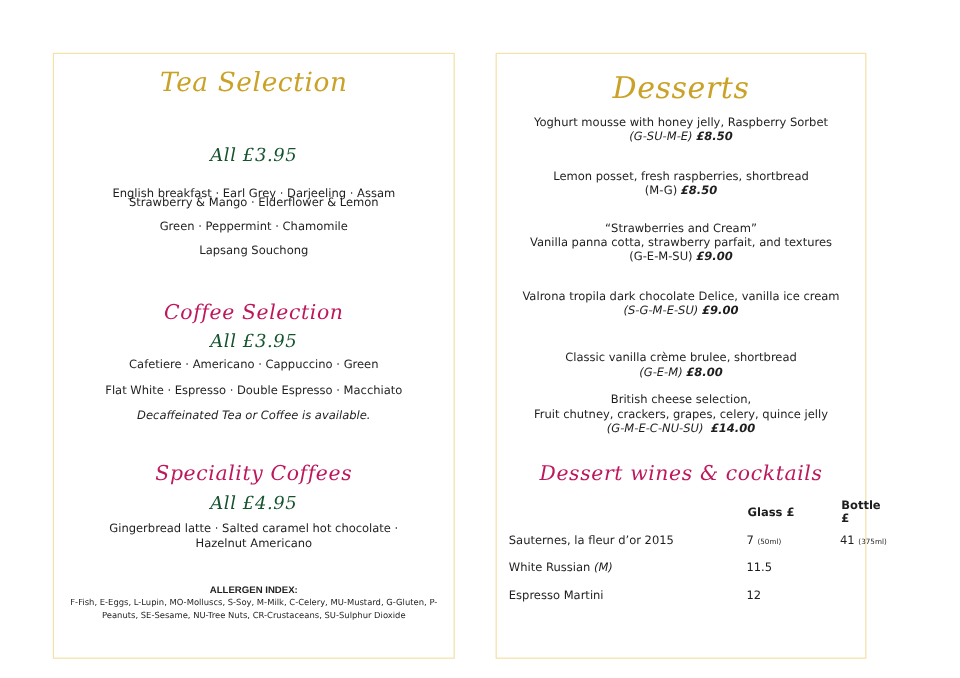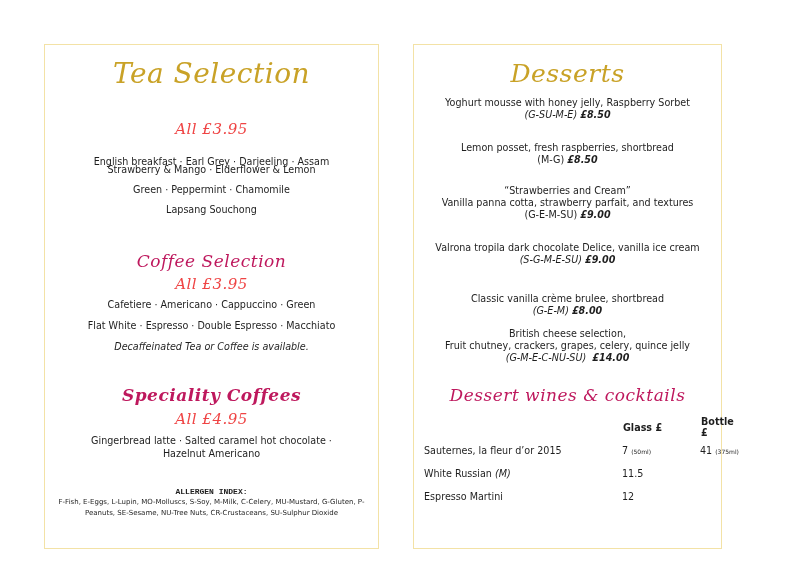--- a/index.html
+++ b/index.html
@@ -2,28 +2,28 @@
 <html><head>
 <meta charset="utf-8">
 <style>
   html, body { margin:0; padding:0; }
   body { width:800px; height:565px; background:#ffffff; position:relative; overflow:hidden;
          font-family:"DejaVu Sans", sans-serif; color:#1e1e1e; }
   .panel { position:absolute; top:44px; border:1.5px solid #f3e2a6; box-sizing:border-box; background:#fff; }
   #left { left:44px; width:335px; height:505px; }
   #right { left:413px; width:309px; height:505px; }
   .script { font-family:"DejaVu Serif", serif; font-style:italic; color:#c9a227; text-align:center; font-weight:normal; letter-spacing:0.5px; }
-  .title-lg { font-size:28px; }
+  .title-lg { font-size:22px; }
   .title-md { font-size:17px; color:#be185d; }
-  .price-hdr { font-size:15px; color:#ef4444; }
+  .price-hdr { font-size:15px; color:#14532d; }
   .c { text-align:center; font-size:9.6px; line-height:12px; }
   .abs { position:absolute; left:0; right:0; }
   .it { font-style:italic; }
   .b { font-weight:bold;text-align:right; }
-  .allergen-title { font-family:Liberation Mono, monospace; font-weight:bold; font-size:8px; }
+  .allergen-title { font-family:Liberation Sans, sans-serif; font-weight:bold; font-size:8px; }
   .allergen-text { font-size:7px; line-height:11px; }
   table.wines { position:absolute; left:10px; top:370px; width:320px; border-collapse:collapse; font-size:9.6px; }
   table.wines td { padding:0; height:23px; vertical-align:middle; }
   table.wines th { font-size:9.6px; text-align:left; font-weight:bold; height:22px; }
   .small { font-size:6px; }
 </style>
 </head>
 <body>
 
 <div id="left" class="panel">
@@ -33,21 +33,21 @@
   <div class="abs c" style="top:139px;">Green · Peppermint · Chamomile</div>
   <div class="abs c" style="top:119px;">Strawberry &amp; Mango · Elderflower &amp; Lemon</div>
   <div class="abs c" style="top:159px;">Lapsang Souchong</div>
 
   <div class="abs script title-md" style="top:206px;">Coffee Selection</div>
   <div class="abs script price-hdr" style="top:230px;">All £3.95</div>
   <div class="abs c" style="top:254px;">Cafetiere · Americano · Cappuccino · Green</div>
   <div class="abs c" style="top:275px;">Flat White · Espresso · Double Espresso · Macchiato</div>
   <div class="abs c it" style="top:296px;">Decaffeinated Tea or Coffee is available.</div>
 
-  <div class="abs script title-md" style="top:340px;font-weight:bold;">Speciality Coffees</div>
+  <div class="abs script title-md" style="top:340px;">Speciality Coffees</div>
   <div class="abs script price-hdr" style="top:365px;">All £4.95</div>
   <div class="abs c" style="top:390px;">Gingerbread latte · Salted caramel hot chocolate ·</div>
   <div class="abs c" style="top:403px;">Hazelnut Americano</div>
 
   <div class="abs c allergen-title" style="top:441px;">ALLERGEN INDEX:</div>
   <div class="abs c allergen-text" style="top:452px;">F-Fish, E-Eggs, L-Lupin, MO-Molluscs, S-Soy, M-Milk, C-Celery, MU-Mustard, G-Gluten, P-</div>
   <div class="abs c allergen-text" style="top:463px;">Peanuts, SE-Sesame, NU-Tree Nuts, CR-Crustaceans, SU-Sulphur Dioxide</div>
 </div>
 
 <div id="right" class="panel">

